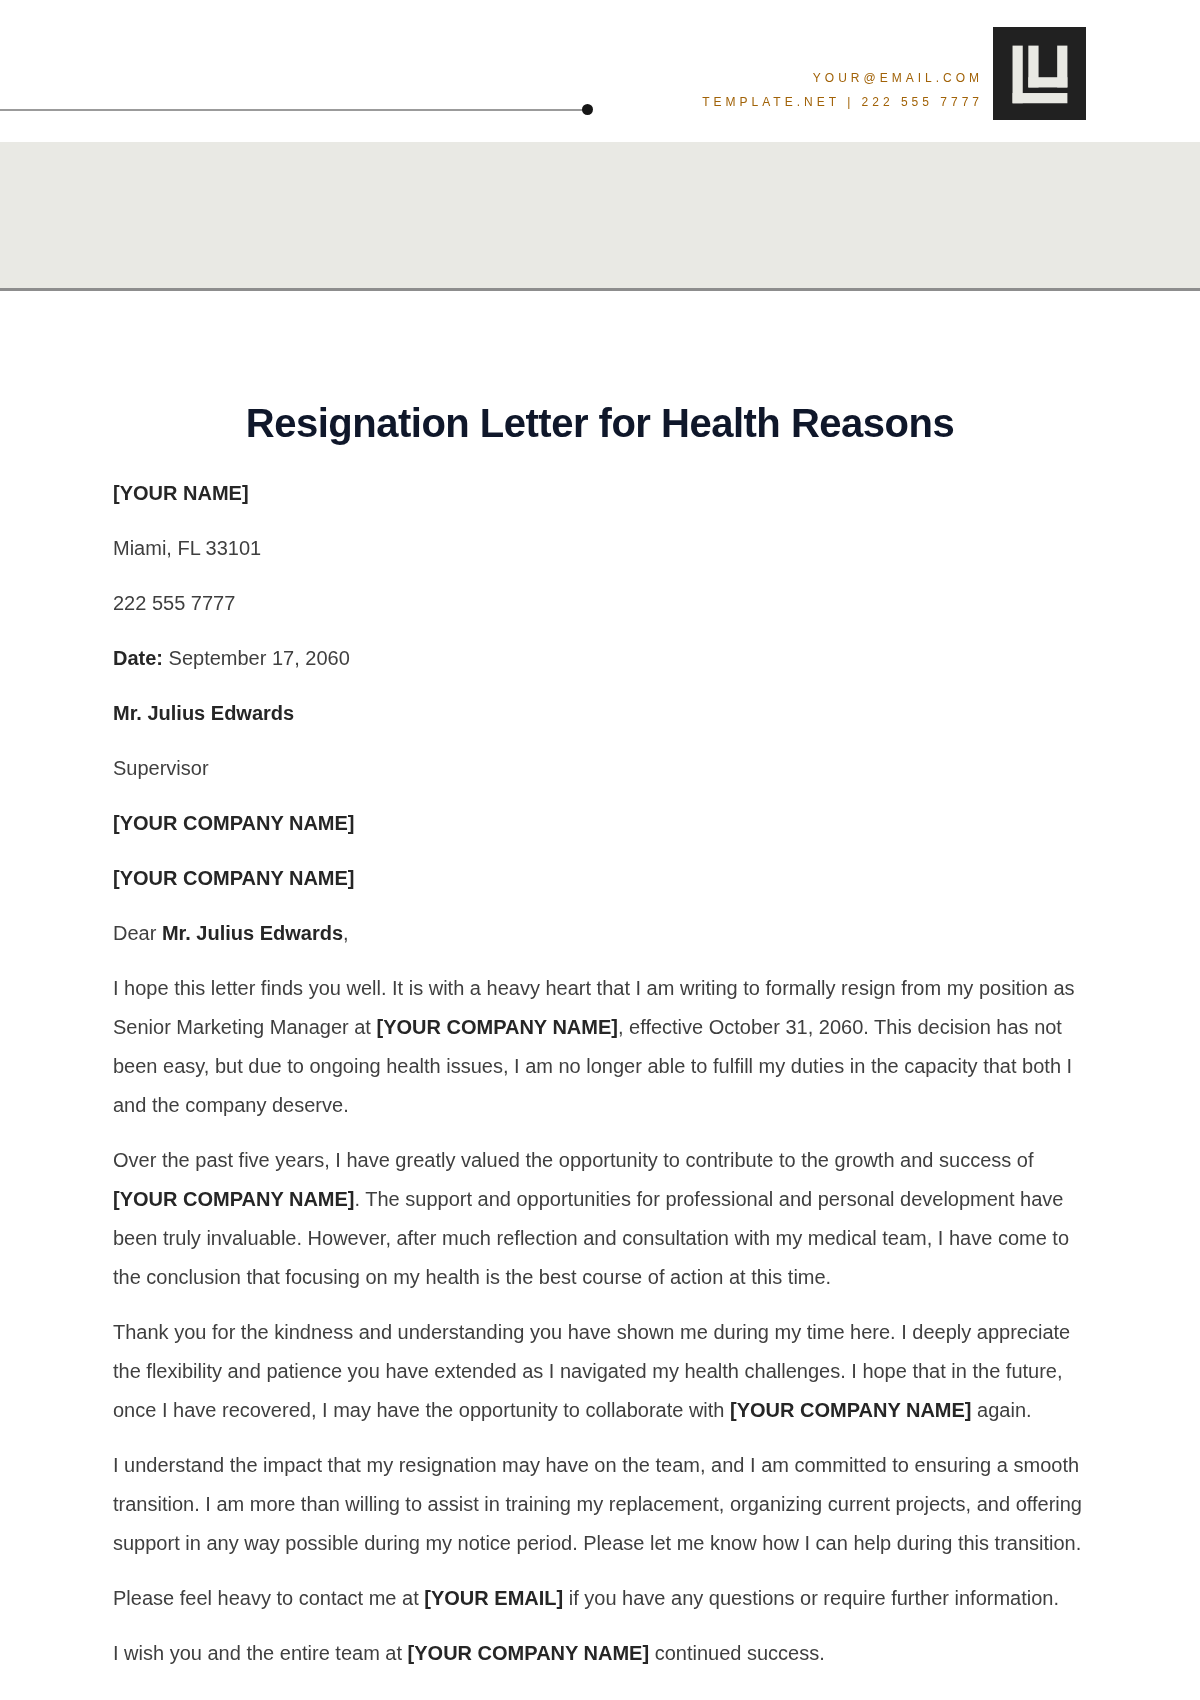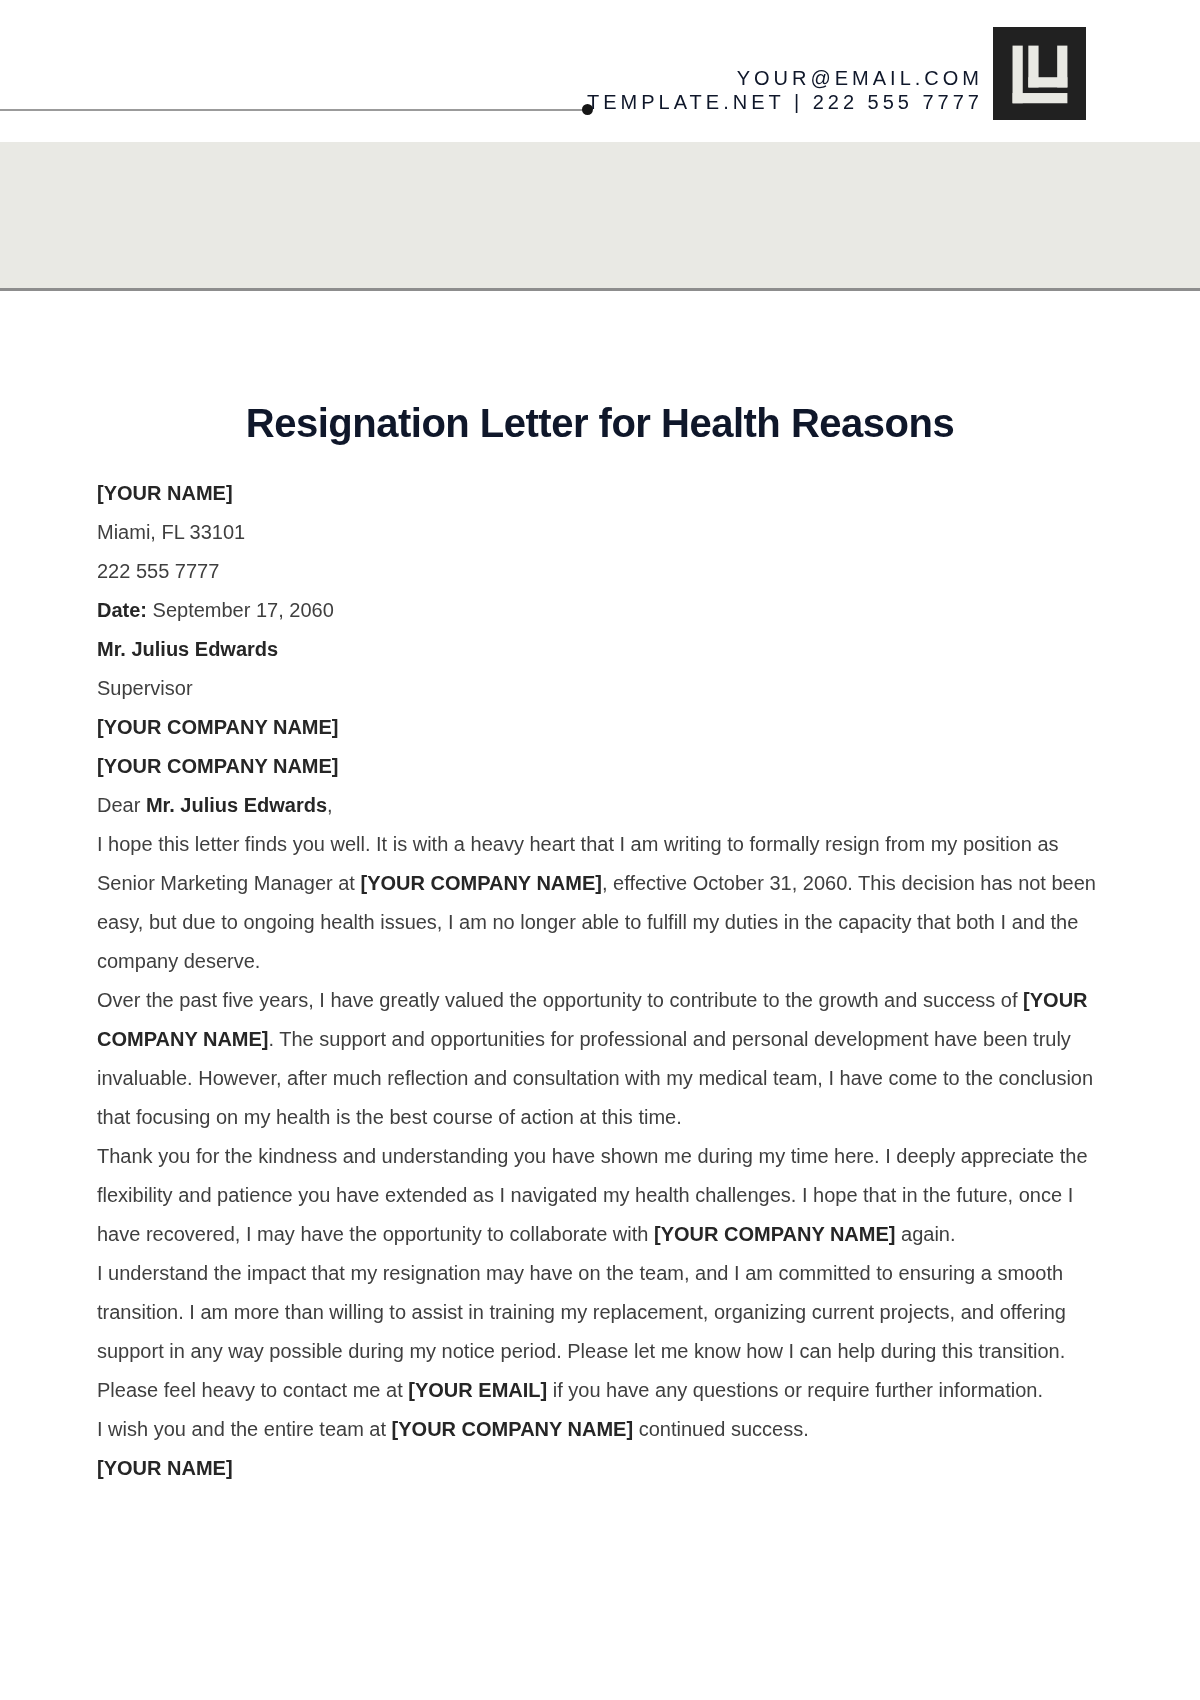--- a/index.html
+++ b/index.html
@@ -19,40 +19,40 @@
   .header-rule-dot {
     position:absolute; left:582px; top:104px;
     width:11px; height:11px; border-radius:50%; background:#161616;
   }
   .header-right {
     position:absolute; top:27px; right:114px;
     display:flex; align-items:flex-start; gap:10px;
   }
   .contact {
     margin-top:39px; text-align:right; white-space:nowrap;
-    font-size:20px; letter-spacing:4px; line-height:24px; color:#0f172a;
+    font-size:12px; letter-spacing:4px; line-height:24px; color:#a16207;
   }
   .logo-box { width:93px; height:93px; display:block; }
 
   
   .band {
     height:146px; background:#e9e9e4;
     border-bottom:3px solid #8d8d8d;
   }
 
   
   .page-title {
     margin:110px 0 0; text-align:center;
     font-size:40px; font-weight:700; letter-spacing:-0.5px; color:#0f172a;
   }
   .letter {
     margin:28px 97px 0 97px;
     font-size:20px; line-height:39px; color:#3f3f3f;
   }
-  .letter p { margin:0; }
+  .letter p { margin:16px; }
   .letter strong { font-weight:700; color:#262626; }
 </style>
 </head>
 <body>
 
 <div>
 
   <div class="top-header">
     <div class="header-rule"></div>
     <div class="header-rule-dot"></div>

